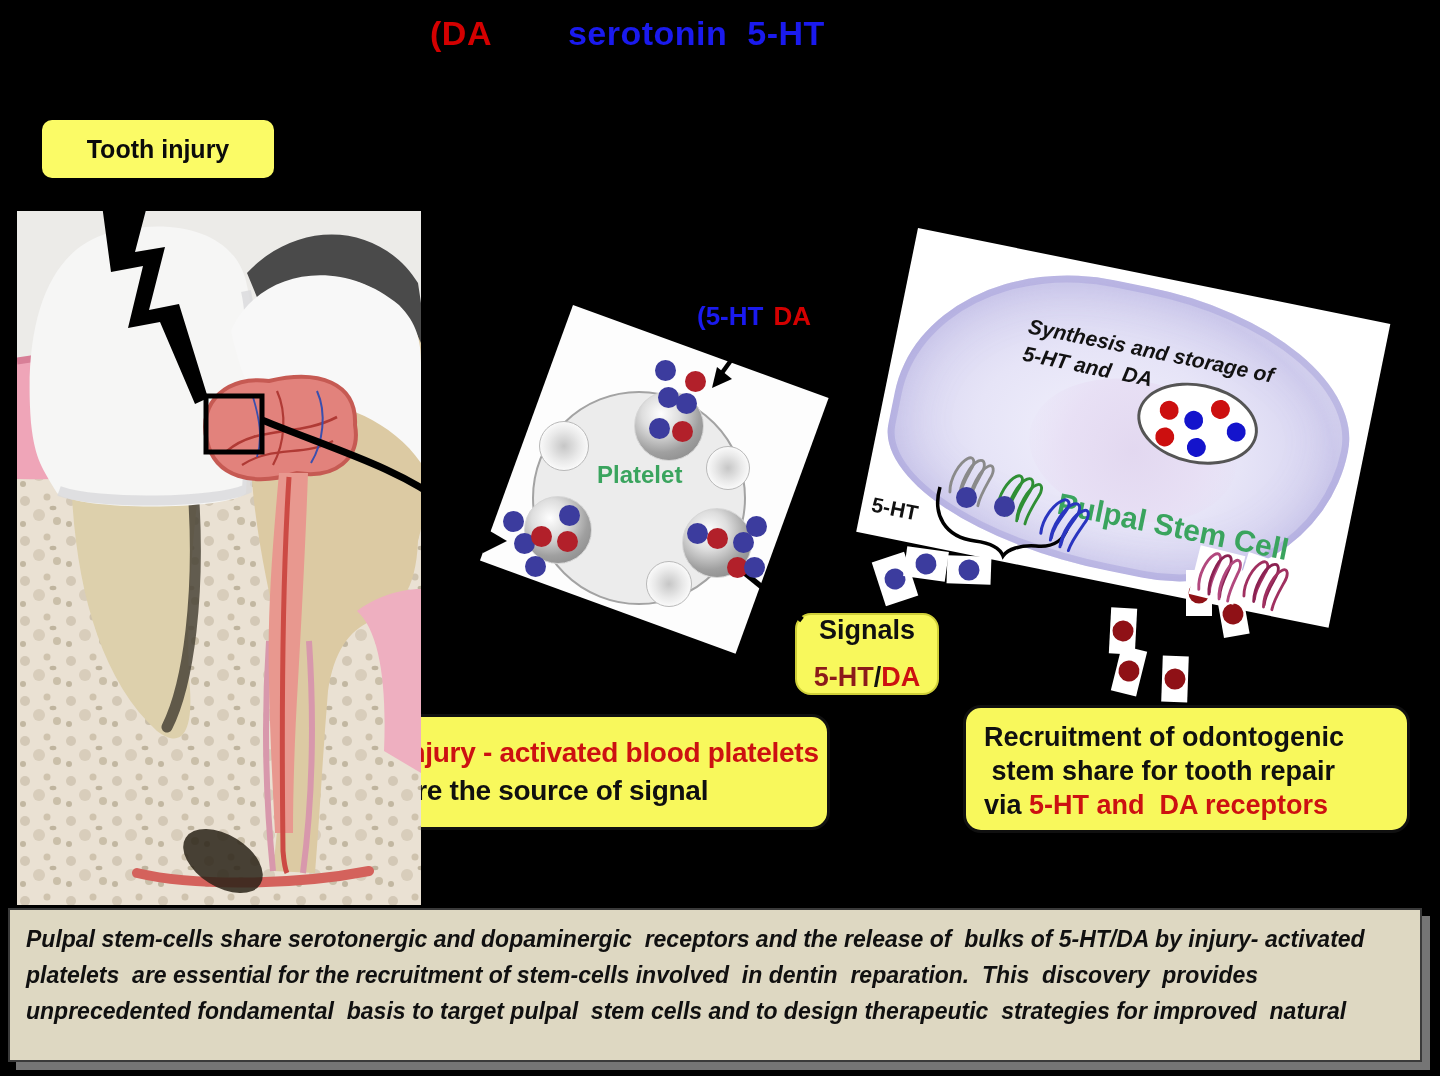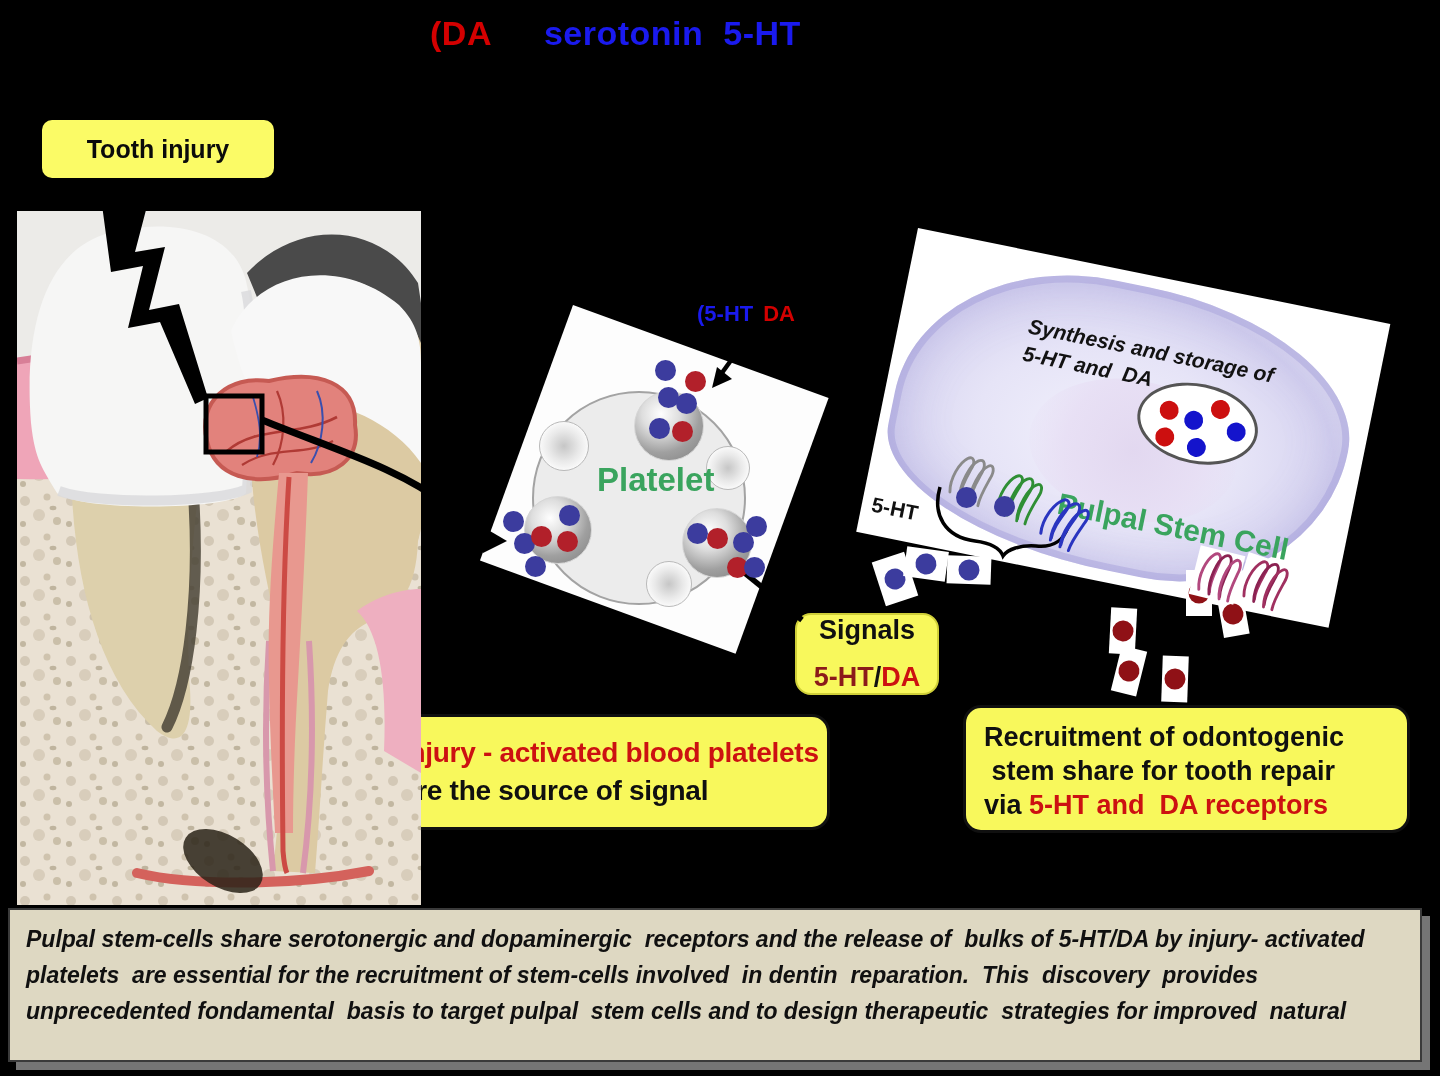--- a/index.html
+++ b/index.html
@@ -4,21 +4,21 @@
 <style>
   html,body{margin:0;padding:0;background:#000;}
   .canvas{position:relative;width:1440px;height:1076px;background:#000;overflow:hidden;
           font-family:"Liberation Sans",sans-serif;}
   .abs{position:absolute;}
   .pre{white-space:pre;}
 
   
   .title{top:14px;left:430px;font-size:34px;font-weight:bold;letter-spacing:.5px;}
   .title .da{color:#d40000;}
-  .title .sero{color:#1a1aee;margin-left:52px;}
+  .title .sero{color:#1a1aee;margin-left:76px;}
 
   
   .ybox{background:#f8f85c;border-radius:14px;box-sizing:border-box;}
   .tooth-injury{top:120px;left:42px;width:232px;height:58px;border-radius:10px;background:#fbfb66;
       display:flex;align-items:center;justify-content:center;font-size:25px;font-weight:bold;color:#0b0b0b;}
   .signals{top:613px;left:795px;width:144px;height:82px;border:2px solid #cfcf38;border-radius:16px;
       display:flex;flex-direction:column;align-items:center;justify-content:center;font-size:27px;font-weight:bold;line-height:31px;gap:16px;}
   .signals .l1{color:#101010;}
   .signals .ht{color:#8b1a1a;} .signals .sl{color:#101010;} .signals .da{color:#cc1111;}
   .injury{top:714px;left:384px;width:446px;height:116px;border:3px solid #101010;border-radius:18px;
@@ -38,22 +38,22 @@
 
   
   .pl-square{top:305px;left:573px;width:272px;height:272px;background:#fdfdfd;
       transform:rotate(20deg);transform-origin:top left;z-index:2;}
   .pl-circle{top:391px;left:532px;width:214px;height:214px;border-radius:50%;background:#ececec;
       border:2px solid #a3a3a3;box-sizing:border-box;z-index:3;}
   .notch{border-radius:50%;background:radial-gradient(circle,#c6c6c6 0%,#e9e9e9 45%,#fff 80%);
       border:1px solid #b9b9b9;z-index:4;}
   .granule{border-radius:50%;z-index:4;border:1px solid #d6d6d6;
       background:radial-gradient(circle at 38% 32%,#fefefe 0%,#dedede 30%,#a0a0a0 62%,#7e7e7e 100%);}
-  .pl-label{top:461px;left:597px;font-size:33px;font-weight:bold;color:#3aa45e;z-index:7;}
-  .release-label{top:301px;left:697px;font-size:22px;font-weight:bold;z-index:7;}
+  .pl-label{top:461px;left:597px;font-size:24px;font-weight:bold;color:#3aa45e;z-index:7;}
+  .release-label{top:301px;left:697px;font-size:26px;font-weight:bold;z-index:7;}
   .release-label .ht{color:#1a1aee;} .release-label .da{color:#d40000;margin-left:10px;}
 
   
   .dot{position:absolute;width:21px;height:21px;border-radius:50%;z-index:7;}
   .db{background:#3c3c9e;} .dr{background:#b2202a;}
   .dot-s{width:19px;height:19px;}
   .dbb{background:#1414cc;} .drb{background:#cc0f0f;}
   .ddr{background:#8f1116;}
 
   

